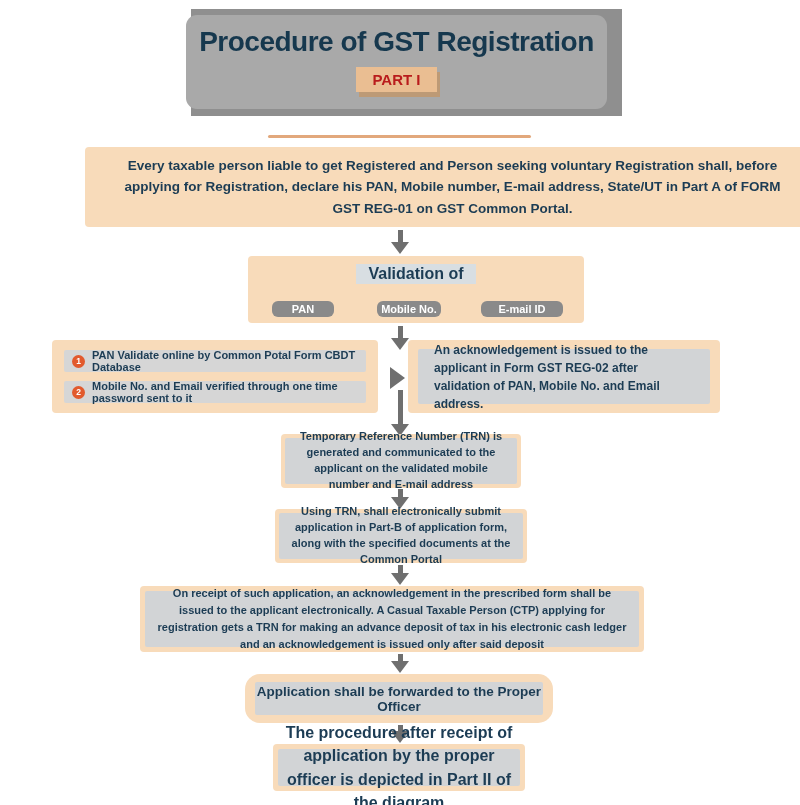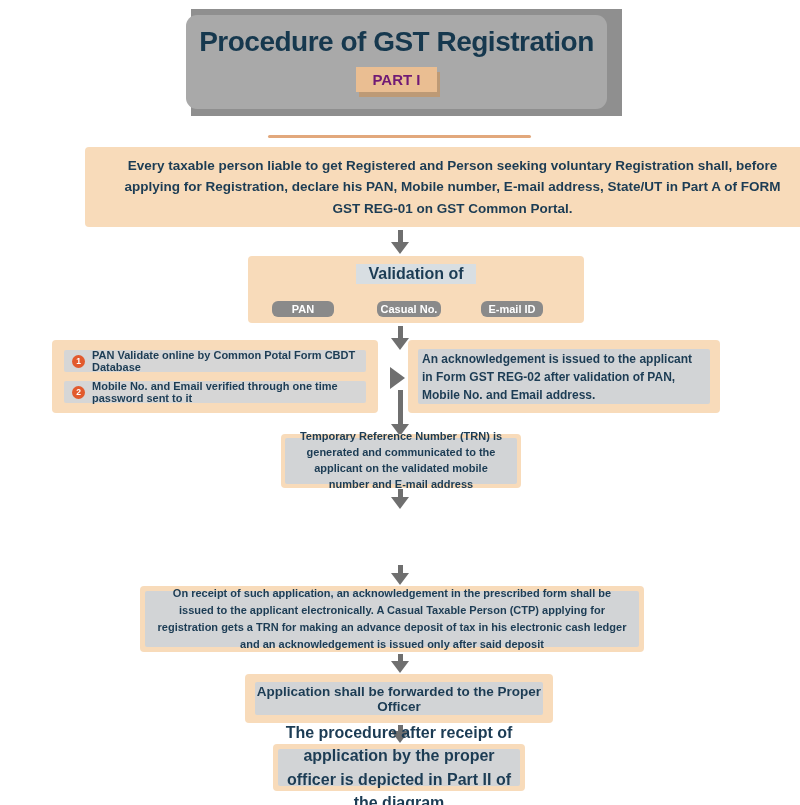--- a/index.html
+++ b/index.html
@@ -4,56 +4,56 @@
 <style>
   html,body{margin:0;padding:0;background:#ffffff;}
   #stage{
     position:relative;width:800px;height:805px;background:#ffffff;overflow:hidden;
     font-family:"Liberation Sans",sans-serif;font-weight:700;color:#1c3c54;
   }
   
   .title-shadow{position:absolute;left:191px;top:9px;width:431px;height:107px;background:#8f8f8f;}
   .title-box{position:absolute;left:186px;top:15px;width:421px;height:94px;background:#a9a9a9;text-align:center;border-radius:11px;}
   .title-text{margin-top:11px;font-size:28px;letter-spacing:-0.5px;color:#16384e;}
-  .part-badge{display:inline-block;margin-top:9px;padding:4px 16px;background:#eabe92;color:#701a75;
+  .part-badge{display:inline-block;margin-top:9px;padding:4px 16px;background:#eabe92;color:#b91c1c;
     font-size:15px;box-shadow:3px 5px 0 #bd9a76;}
   .divider{position:absolute;left:268px;top:135px;width:263px;height:3px;background:#e2a87c;border-radius:2px;}
   
   .peach{position:absolute;background:#f8dbba;border-radius:4px;}
   .center-flex{display:flex;align-items:center;justify-content:center;text-align:center;}
   .intro-box{left:85px;top:147px;width:735px;height:80px;font-size:13.5px;line-height:1.6;}
   .intro-box .txt{padding:0 26px;}
   
   .validation-box{left:248px;top:256px;width:336px;height:67px;text-align:center;}
   .validation-heading{display:inline-block;margin-top:8px;padding:1px 12px;background:#d8dee2;font-size:16px;}
   .chip{position:absolute;top:45px;height:16px;background:#8a8a8a;color:#ffffff;font-size:11px;
     line-height:16px;text-align:center;border-radius:6px;}
   .chip-pan{left:24px;width:62px;}
   .chip-mobile{left:129px;width:64px;}
-  .chip-email{left:233px;width:62px;}
+  .chip-email{left:233px;width:82px;}
   
   .steps-box{left:52px;top:340px;width:326px;height:73px;}
   .step-strip{position:absolute;left:12px;width:302px;height:22px;background:#d6d6d6;border-radius:2px;
     display:flex;align-items:center;gap:7px;padding-left:8px;box-sizing:border-box;font-size:11px;}
   .step-1{top:10px;} .step-2{top:41px;}
   .step-num{flex:0 0 auto;width:13px;height:13px;border-radius:50%;background:#e25a2d;color:#ffffff;
     font-size:8.5px;line-height:13px;text-align:center;}
   
   .inner{position:absolute;background:#d2d4d6;border-radius:2px;display:flex;align-items:center;
     justify-content:center;text-align:center;}
   .ack-box{left:408px;top:340px;width:312px;height:73px;}
   .ack-box .inner{left:10px;right:10px;top:9px;bottom:9px;font-size:12px;line-height:1.5;
-    justify-content:flex-start;text-align:left;padding:0 4px;}
+    justify-content:flex-start;text-align:left;padding:0 16px;}
   .trn-box{left:281px;top:434px;width:240px;height:54px;}
   .trn-box .inner{left:4px;right:4px;top:4px;bottom:4px;font-size:11px;line-height:1.45;padding:0 11px;}
   .using-box{left:275px;top:509px;width:252px;height:54px;}
   .using-box .inner{left:4px;right:4px;top:4px;bottom:4px;font-size:11px;line-height:1.45;padding:0 6px;}
   .receipt-box{left:140px;top:586px;width:504px;height:66px;}
   .receipt-box .inner{left:5px;right:5px;top:5px;bottom:5px;font-size:11px;line-height:1.55;padding:0 10px;}
-  .forward-box{left:245px;top:674px;width:308px;height:49px;}
+  .forward-box{left:245px;top:674px;width:308px;height:49px;border-radius:15px;}
   .forward-box .inner{left:10px;right:10px;top:8px;bottom:8px;font-size:13.5px;}
   .next-box{left:273px;top:744px;width:252px;height:47px;}
   .next-box .inner{left:5px;right:5px;top:5px;bottom:5px;font-size:16px;line-height:1.45;padding:0 4px;}
   
   .arrow-v{position:absolute;width:18px;display:flex;flex-direction:column;align-items:center;}
   .arrow-v .shaft{width:5px;flex:1;background:#6f6f6f;}
   .arrow-v .head{width:0;height:0;border-left:9px solid transparent;border-right:9px solid transparent;
     border-top:12px solid #6f6f6f;}
   .arrow-r{position:absolute;left:390px;top:367px;width:0;height:0;
     border-top:11px solid transparent;border-bottom:11px solid transparent;border-left:15px solid #6f6f6f;}
@@ -75,21 +75,21 @@
   </div>
 
   <div class="arrow-v" style="left:391px;top:230px;height:24px;">
     <div class="shaft"></div>
     <div class="head"></div>
   </div>
 
   <div class="peach validation-box">
     <div class="validation-heading">Validation of</div>
     <div class="chip chip-pan">PAN</div>
-    <div class="chip chip-mobile">Casual No.</div>
+    <div class="chip chip-mobile">Mobile No.</div>
     <div class="chip chip-email">E-mail ID</div>
   </div>
 
   <div class="arrow-v" style="left:391px;top:326px;height:24px;">
     <div class="shaft"></div>
     <div class="head"></div>
   </div>
 
   <div class="peach steps-box">
     <div class="step-strip step-1">
@@ -115,20 +115,23 @@
 
   <div class="peach trn-box">
     <div class="inner">Temporary Reference Number (TRN) is generated and communicated to the applicant on the validated mobile number and E-mail address</div>
   </div>
 
   <div class="arrow-v" style="left:391px;top:489px;height:20px;">
     <div class="shaft"></div>
     <div class="head"></div>
   </div>
 
+  <div class="peach using-box">
+    <div class="inner">Using TRN, shall electronically submit application in Part-B of application form, along with the specified documents at the Common Portal</div>
+  </div>
 
   <div class="arrow-v" style="left:391px;top:565px;height:20px;">
     <div class="shaft"></div>
     <div class="head"></div>
   </div>
 
   <div class="peach receipt-box">
     <div class="inner">On receipt of such application, an acknowledgement in the prescribed form shall be issued to the applicant electronically. A Casual Taxable Person (CTP) applying for registration gets a TRN for making an advance deposit of tax in his  electronic cash ledger and an acknowledgement is issued only after said deposit</div>
   </div>
 

